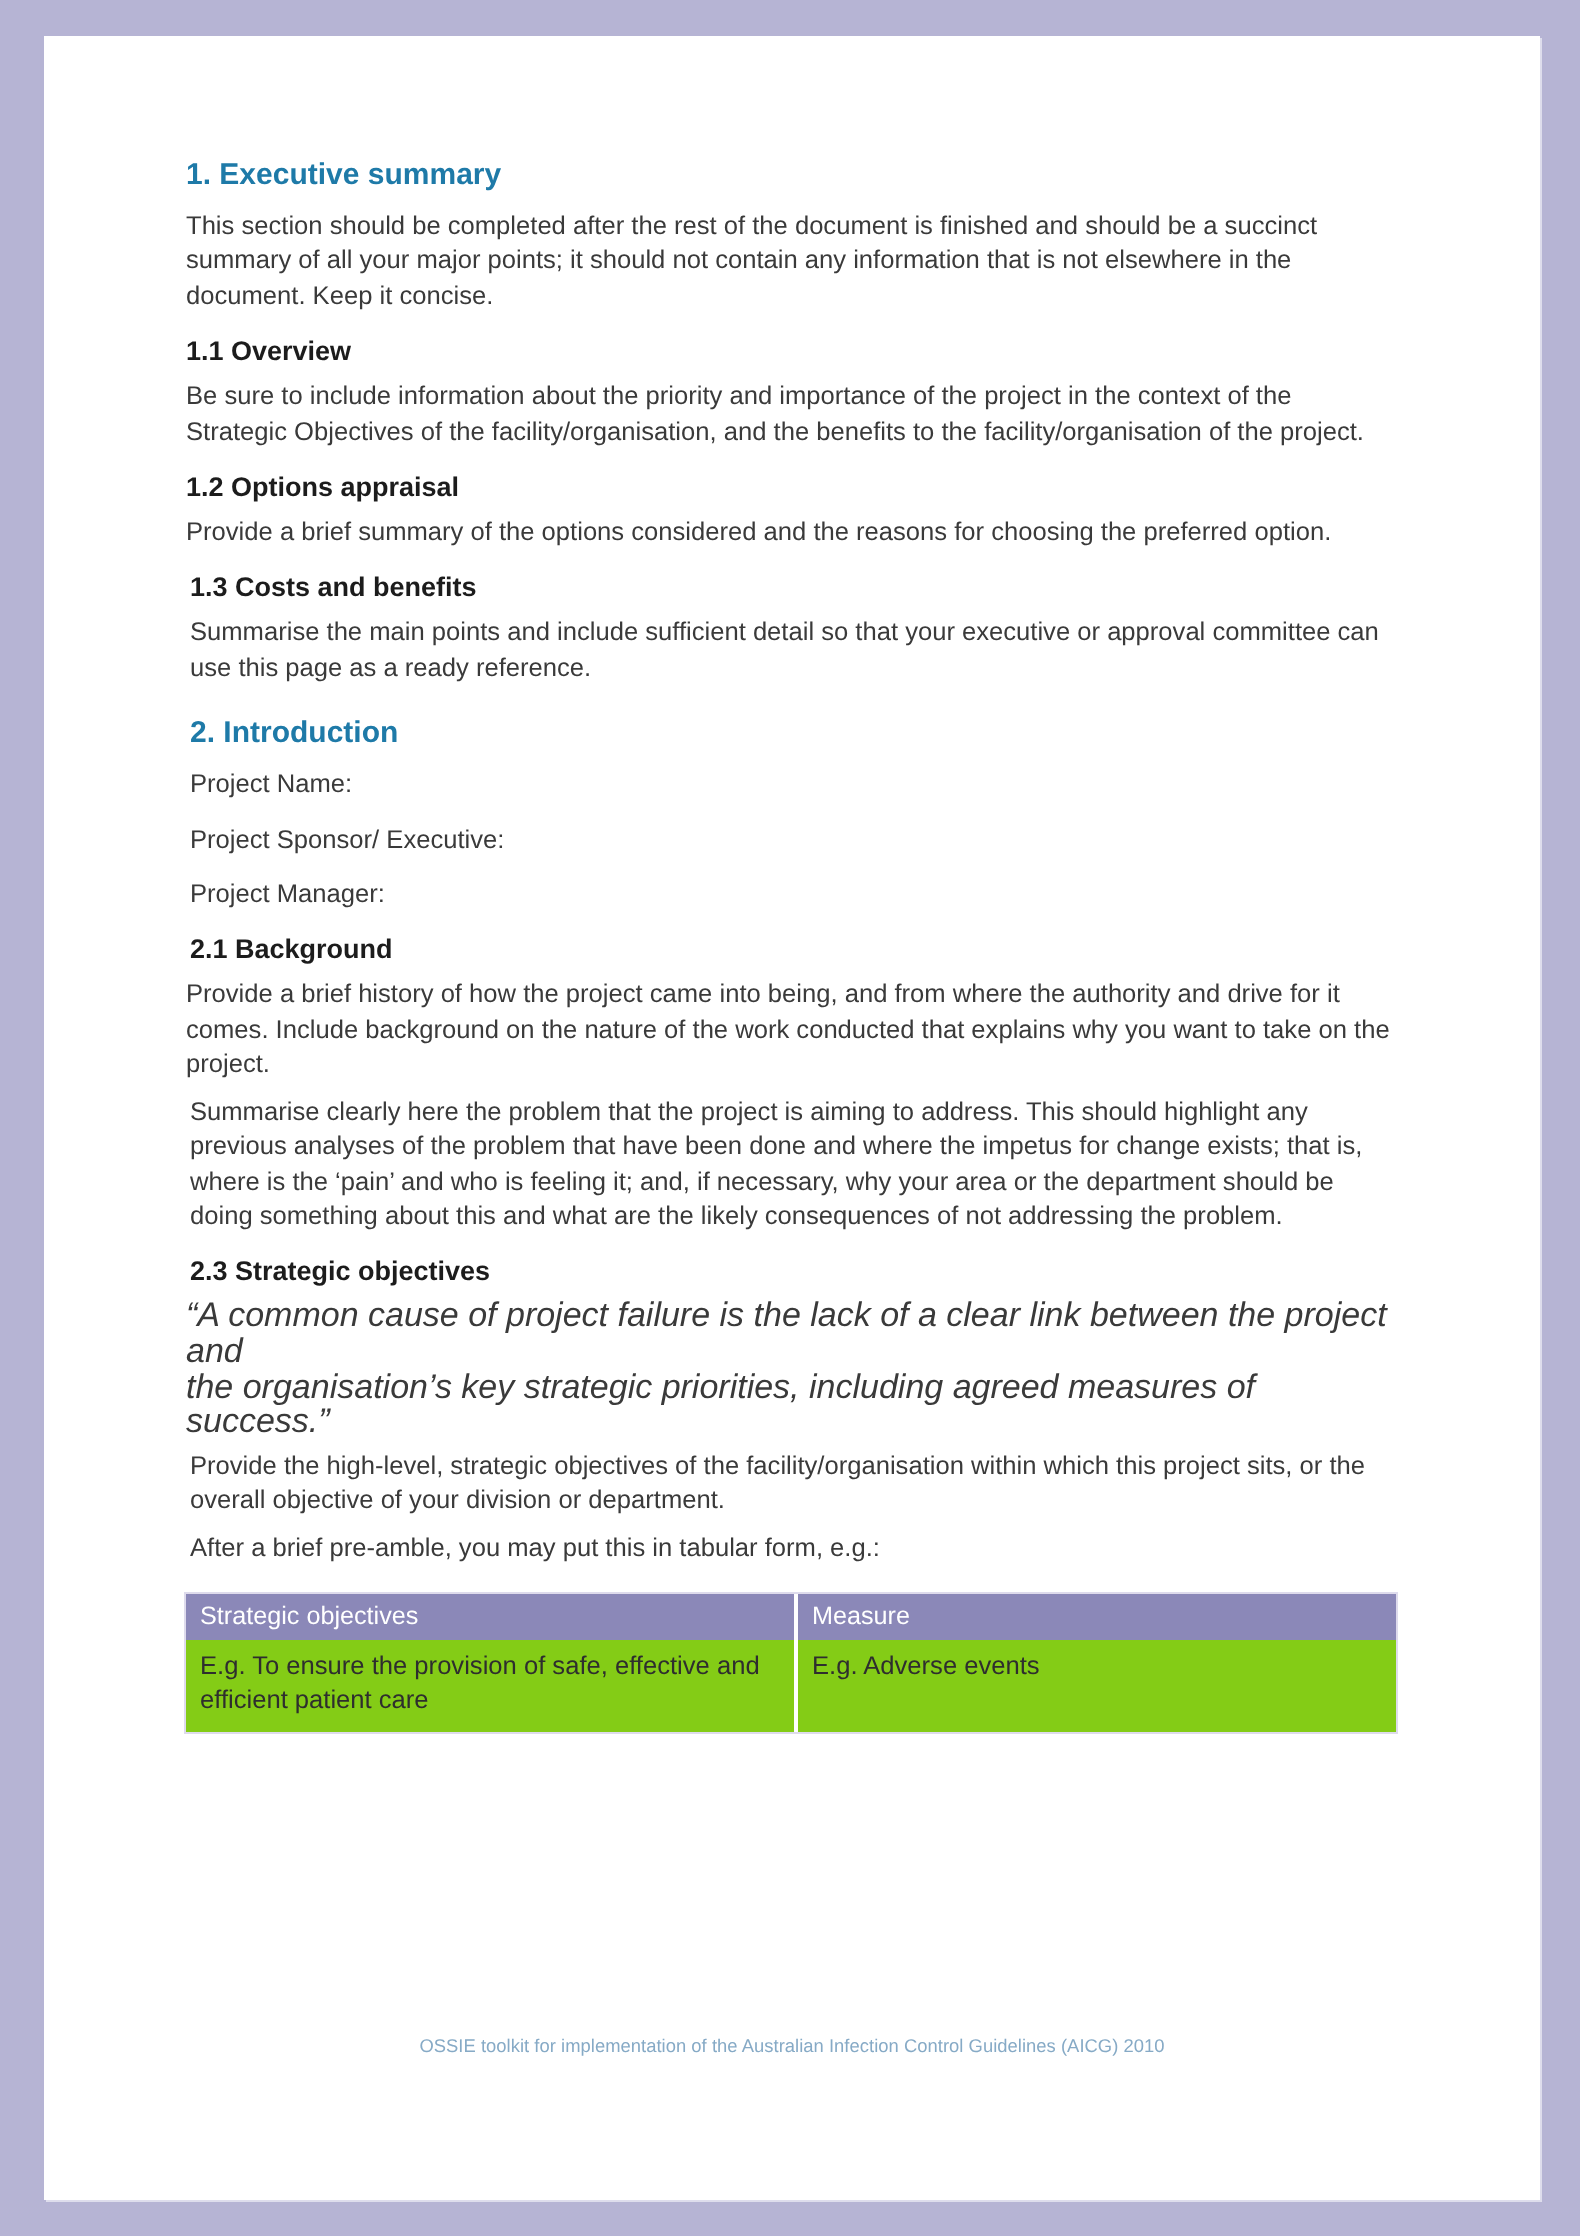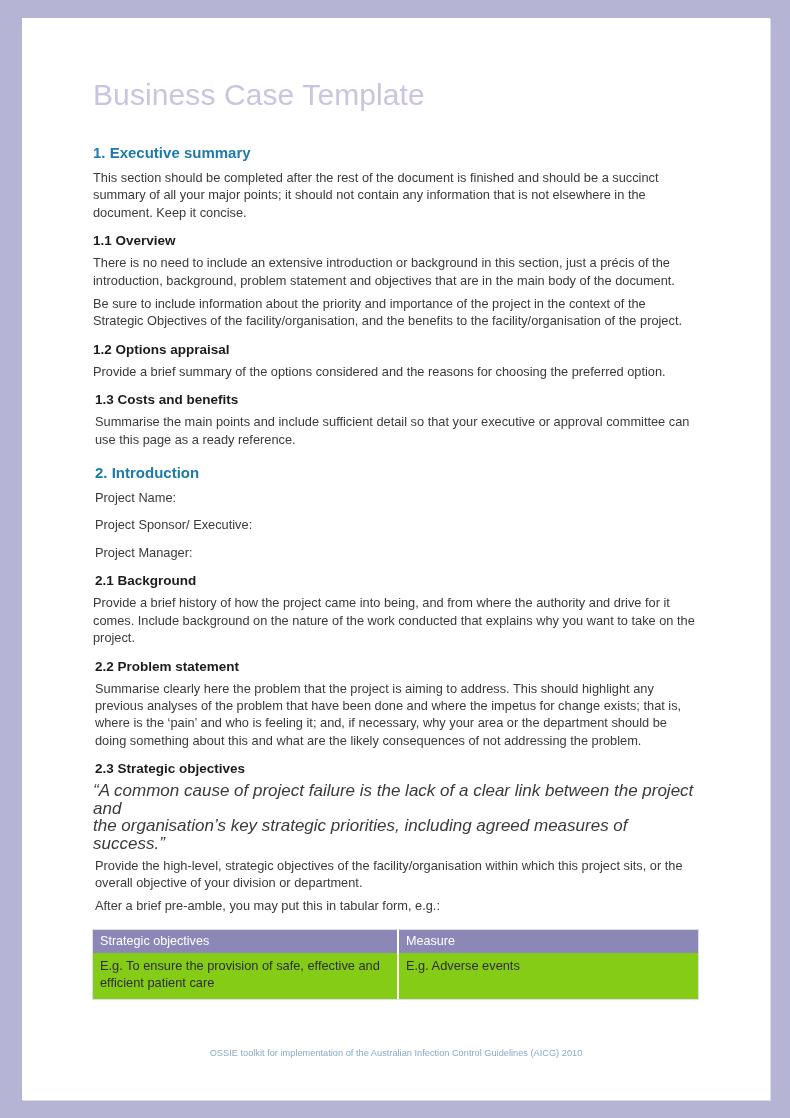--- a/index.html
+++ b/index.html
@@ -115,47 +115,45 @@
     border-right: 2px solid #ffffff;
   }
   table.obj-table td:last-child { border-right: none; }
   col.col-objective { width: 305px; }
   col.col-measure { width: 300px; }
 
   
   .doc-footer {
     position: absolute;
     left: 0;
-    top: 1024px;
+    top: 995px;
     width: 748px;
     text-align: center;
   }
   .doc-footer .footer-text {
     font-size: 9.2px;
     color: #86aac6;
     letter-spacing: 0.02px;
     line-height: 13px;
   }
 </style>
 </head>
 <body>
 
 <div class="page-canvas">
   <div class="page-sheet">
 
     <div class="doc-body">
 
-      <h1 class="doc-title">Business Case Template</h1>
 
       <section>
         <h2 class="sec-head">1. Executive summary</h2>
         <p class="para">This section should be completed after the rest of the document is finished and should be a succinct summary of all your major points; it should not contain any information that is not elsewhere in the document. Keep it concise.</p>
 
         <h3 class="sub-head">1.1 Overview</h3>
-        <p class="para">There is no need to include an extensive introduction or background in this section, just a précis of the introduction, background, problem statement and objectives that are in the main body of the document.</p>
         <p class="para">Be sure to include information about the priority and importance of the project in the context of the Strategic Objectives of the facility/organisation, and the benefits to the facility/organisation of the project.</p>
 
         <h3 class="sub-head">1.2 Options appraisal</h3>
         <p class="para">Provide a brief summary of the options considered and the reasons for choosing the preferred option.</p>
 
         <h3 class="sub-head indented">1.3 Costs and benefits</h3>
         <p class="para indented">Summarise the main points and include sufficient detail so that your executive or approval committee can use this page as a ready reference.</p>
       </section>
 
       <div class="block-gap-md"></div>
@@ -163,21 +161,20 @@
       <section>
         <h2 class="sec-head indented">2. Introduction</h2>
 
         <p class="field-line">Project Name:</p>
         <p class="field-line">Project Sponsor/ Executive:</p>
         <p class="field-line">Project Manager:</p>
 
         <h3 class="sub-head indented">2.1 Background</h3>
         <p class="para">Provide a brief history of how the project came into being, and from where the authority and drive for it comes. Include background on the nature of the work conducted that explains why you want to take on the project.</p>
 
-        <h3 class="sub-head indented">2.2 Problem statement</h3>
         <p class="para indented">Summarise clearly here the problem that the project is aiming to address. This should highlight any previous analyses of the problem that have been done and where the impetus for change exists; that is, where is the ‘pain’ and who is feeling it; and, if necessary, why your area or the department should be doing something about this and what are the likely consequences of not addressing the problem.</p>
 
         <h3 class="sub-head indented">2.3 Strategic objectives</h3>
         <p class="quote">“A common cause of project failure is the lack of a clear link between the project and</p>
         <p class="quote">the organisation’s key strategic priorities, including agreed measures of success.”</p>
         <div class="block-gap-sm"></div>
         <p class="para indented">Provide the high-level, strategic objectives of the facility/organisation within which this project sits, or the overall objective of your division or department.</p>
         <p class="para indented">After a brief pre-amble, you may put this in tabular form, e.g.:</p>
 
         <table class="obj-table">

